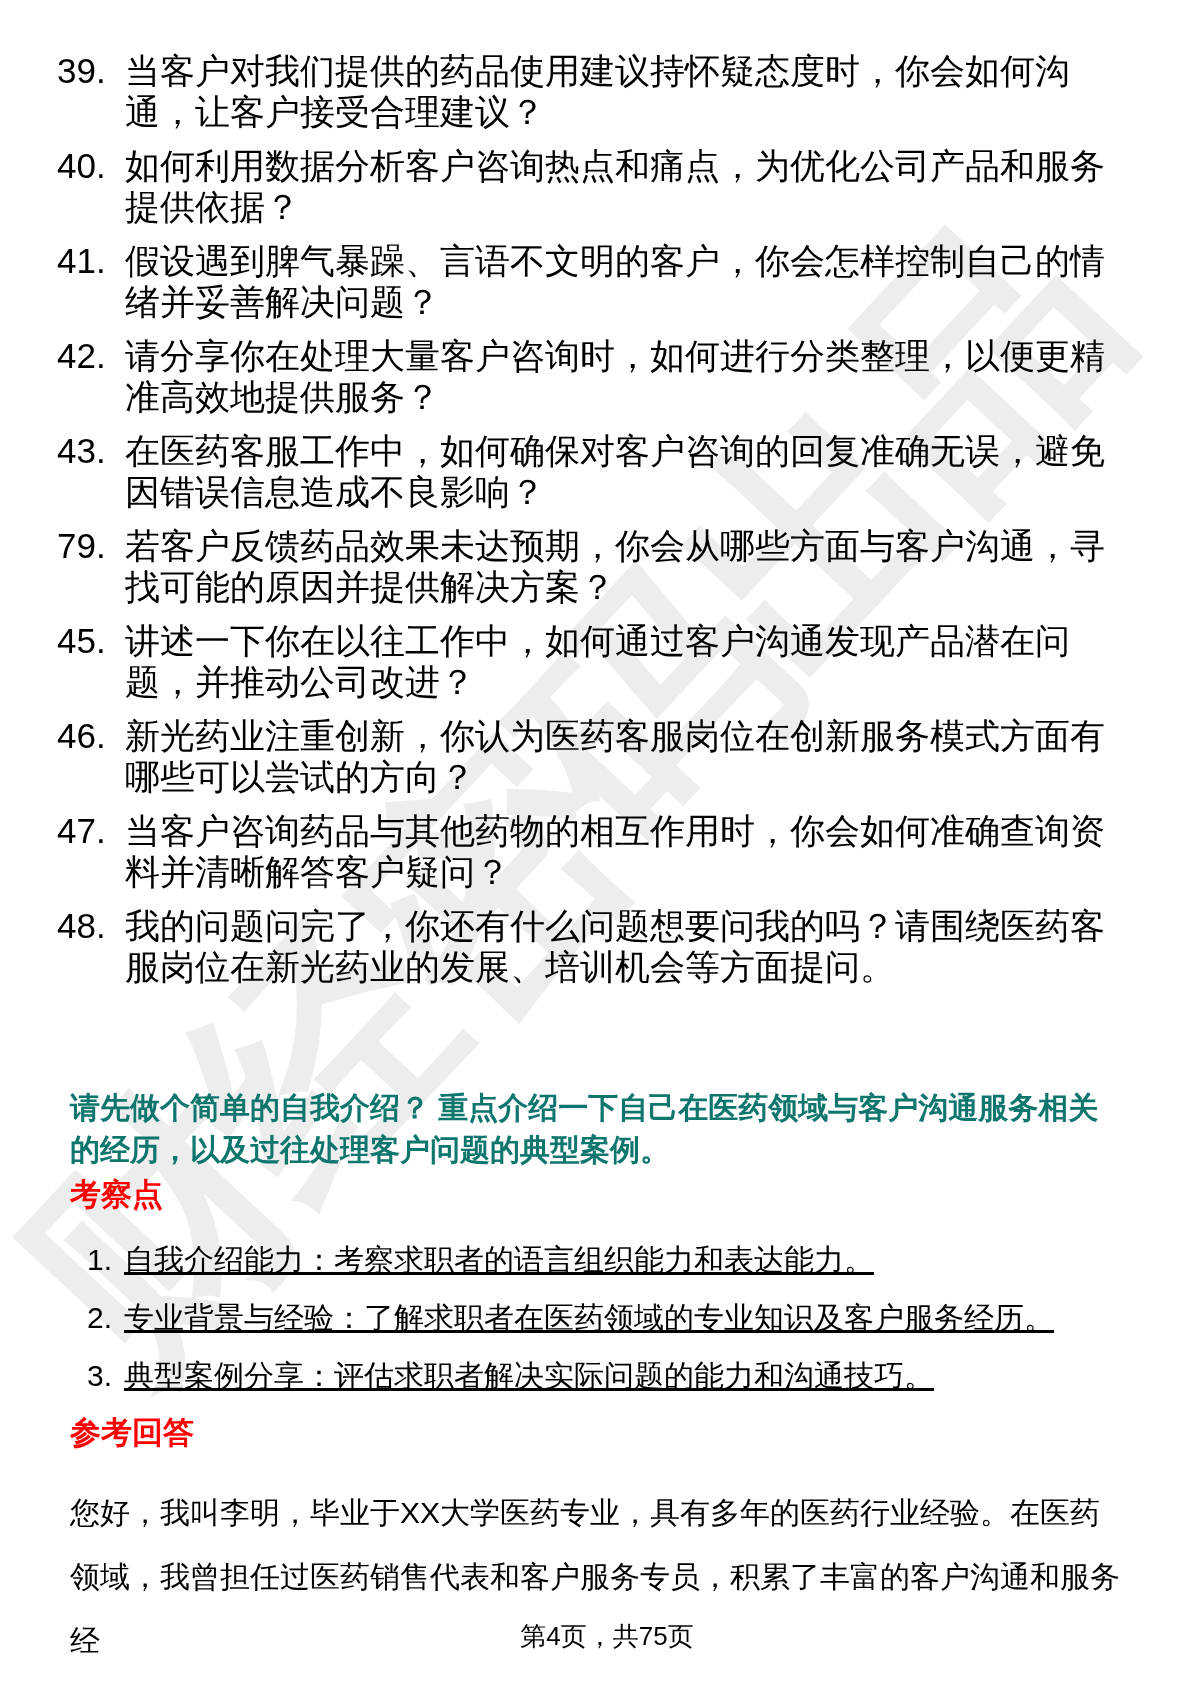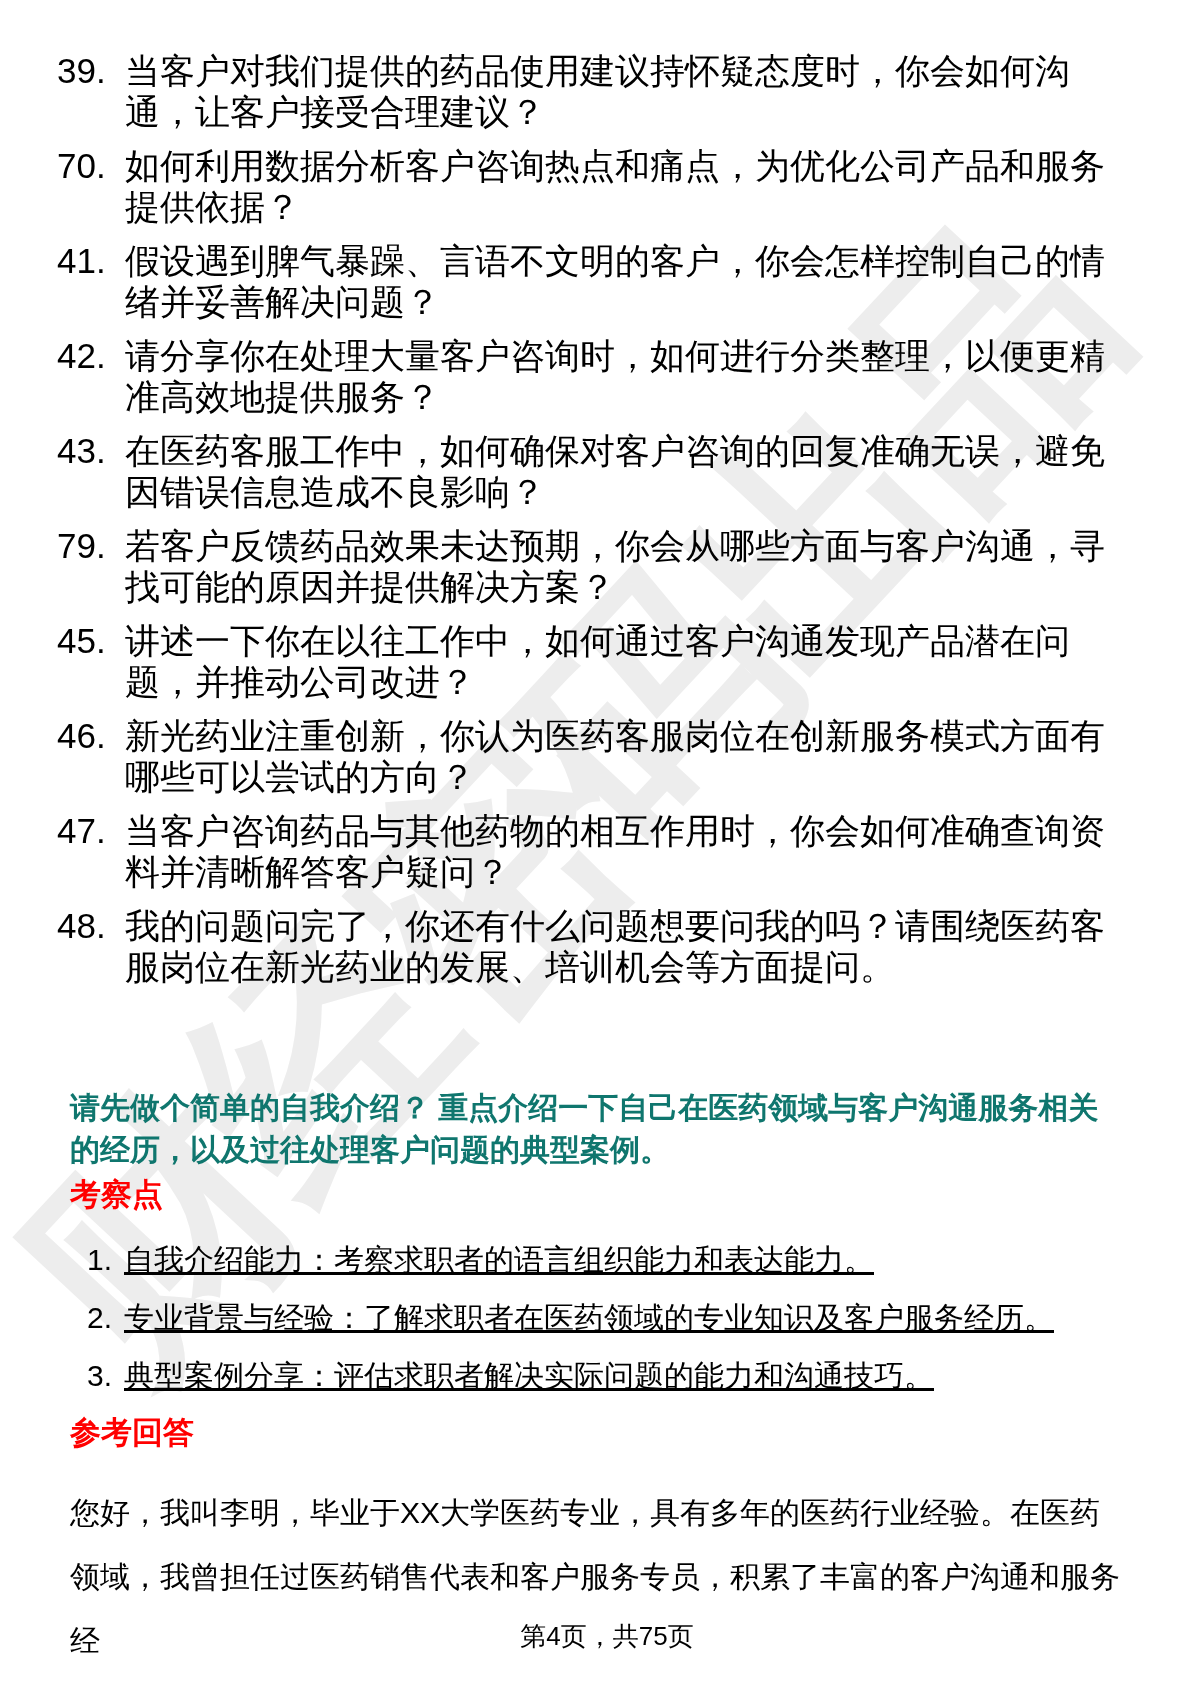--- a/index.html
+++ b/index.html
@@ -95,21 +95,21 @@
   <div class="content">
 
     <ul class="questions">
 
         <li>
           <span class="qnum">39.</span>
           <span class="qtext">当客户对我们提供的药品使用建议持怀疑态度时，你会如何沟通，让客户接受合理建议？</span>
         </li>
 
         <li>
-          <span class="qnum">70.</span>
+          <span class="qnum">40.</span>
           <span class="qtext">如何利用数据分析客户咨询热点和痛点，为优化公司产品和服务提供依据？</span>
         </li>
 
         <li>
           <span class="qnum">41.</span>
           <span class="qtext">假设遇到脾气暴躁、言语不文明的客户，你会怎样控制自己的情绪并妥善解决问题？</span>
         </li>
 
         <li>
           <span class="qnum">42.</span>

